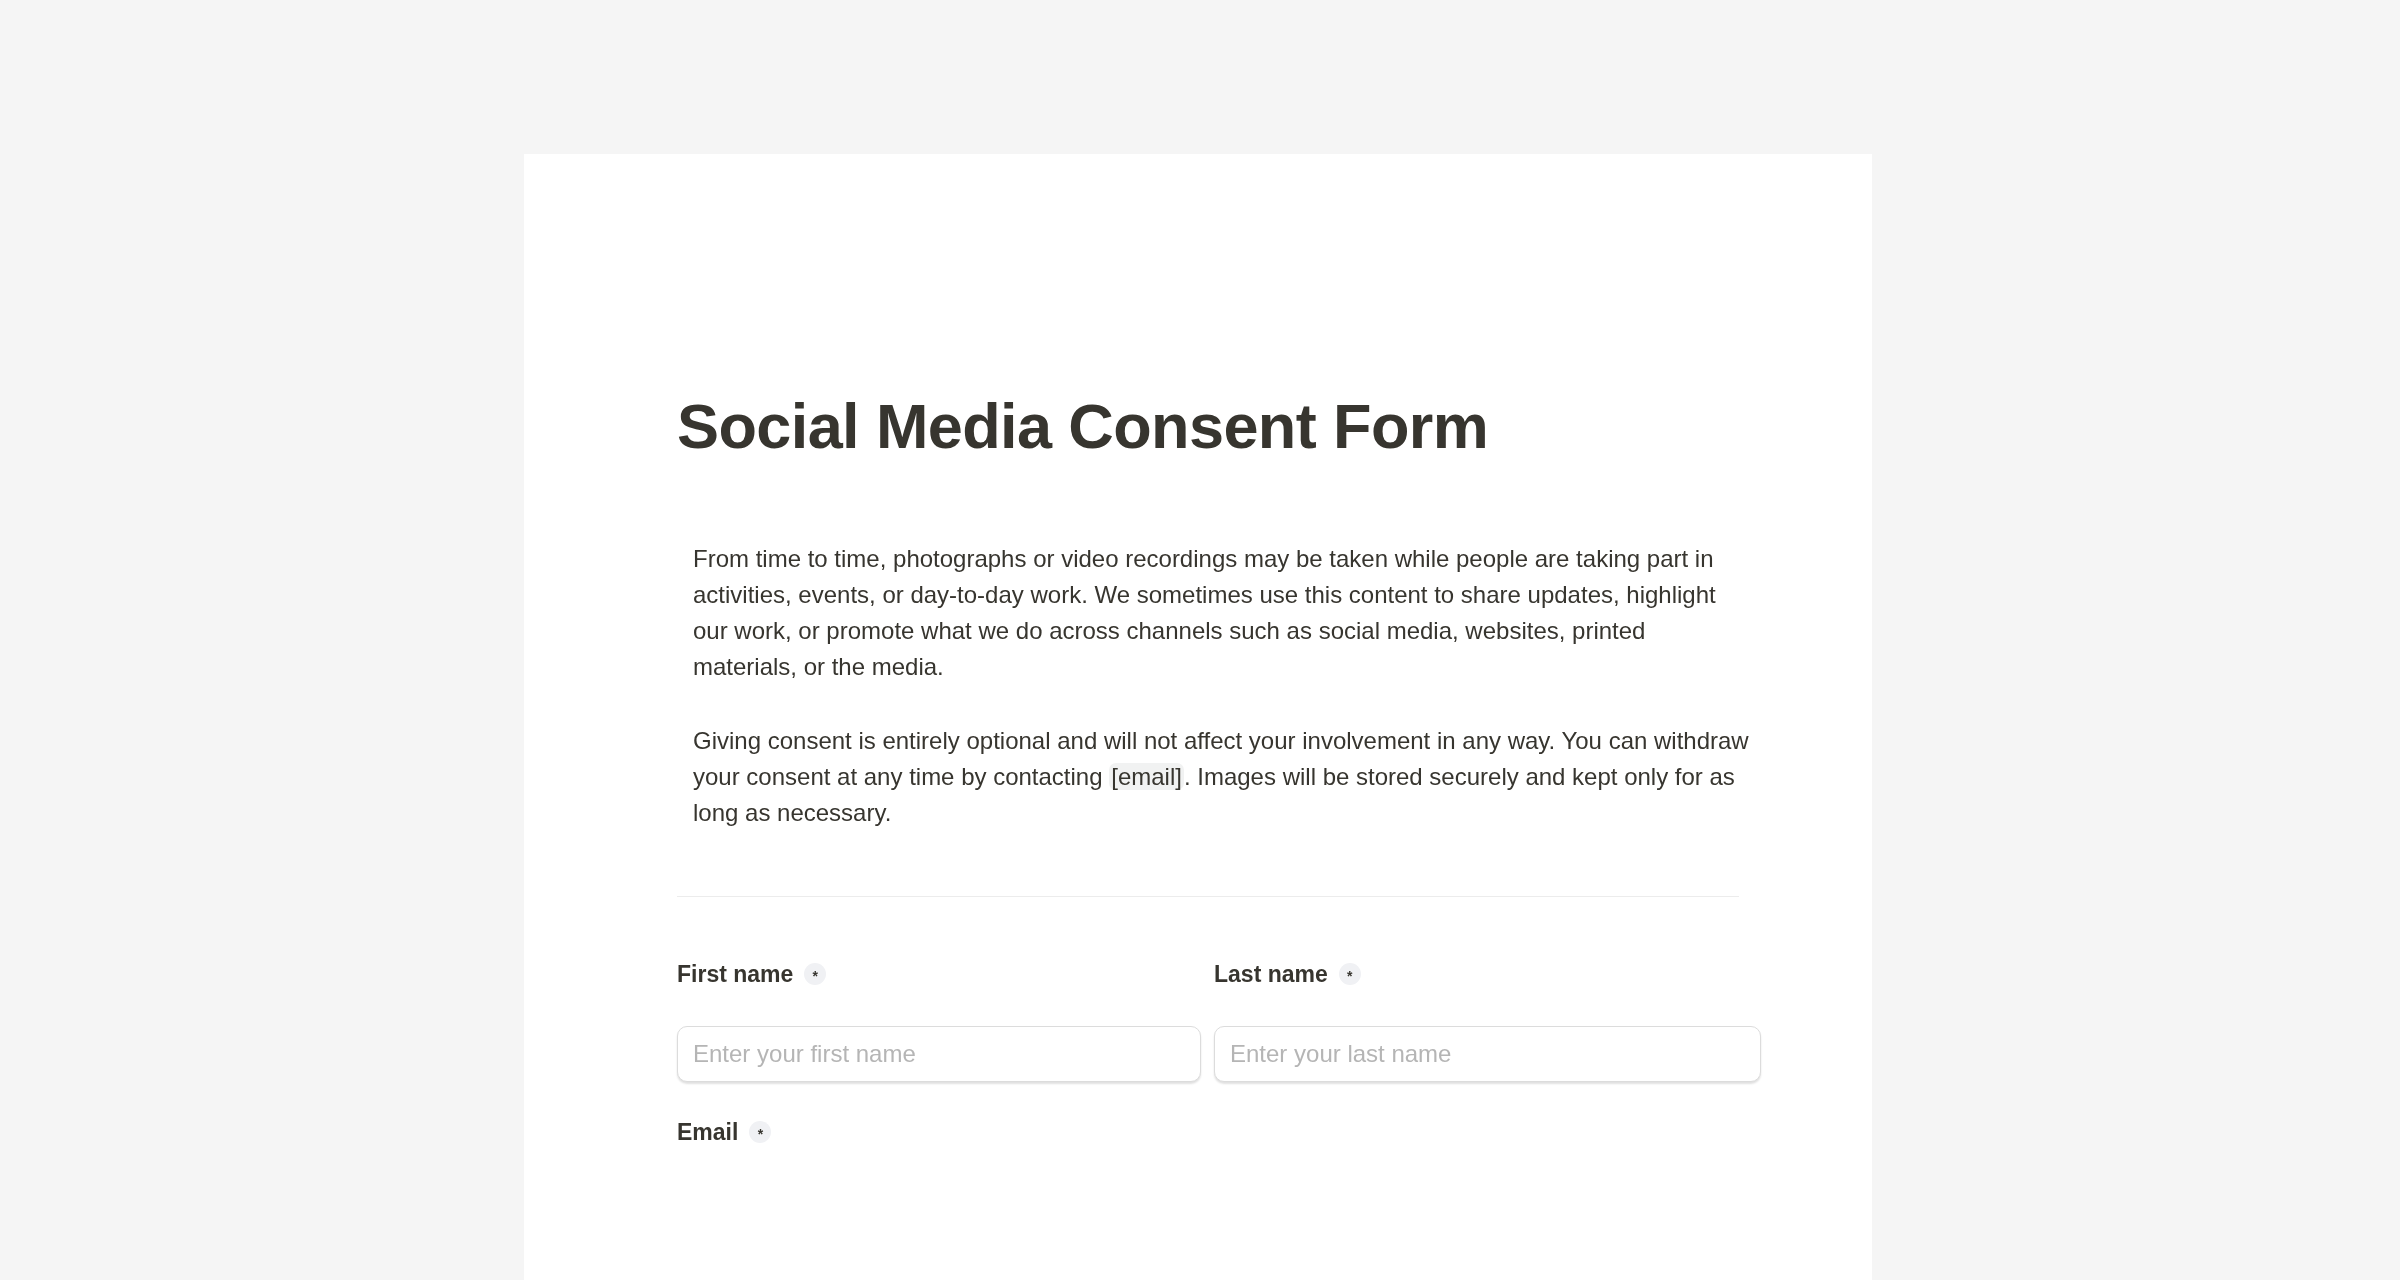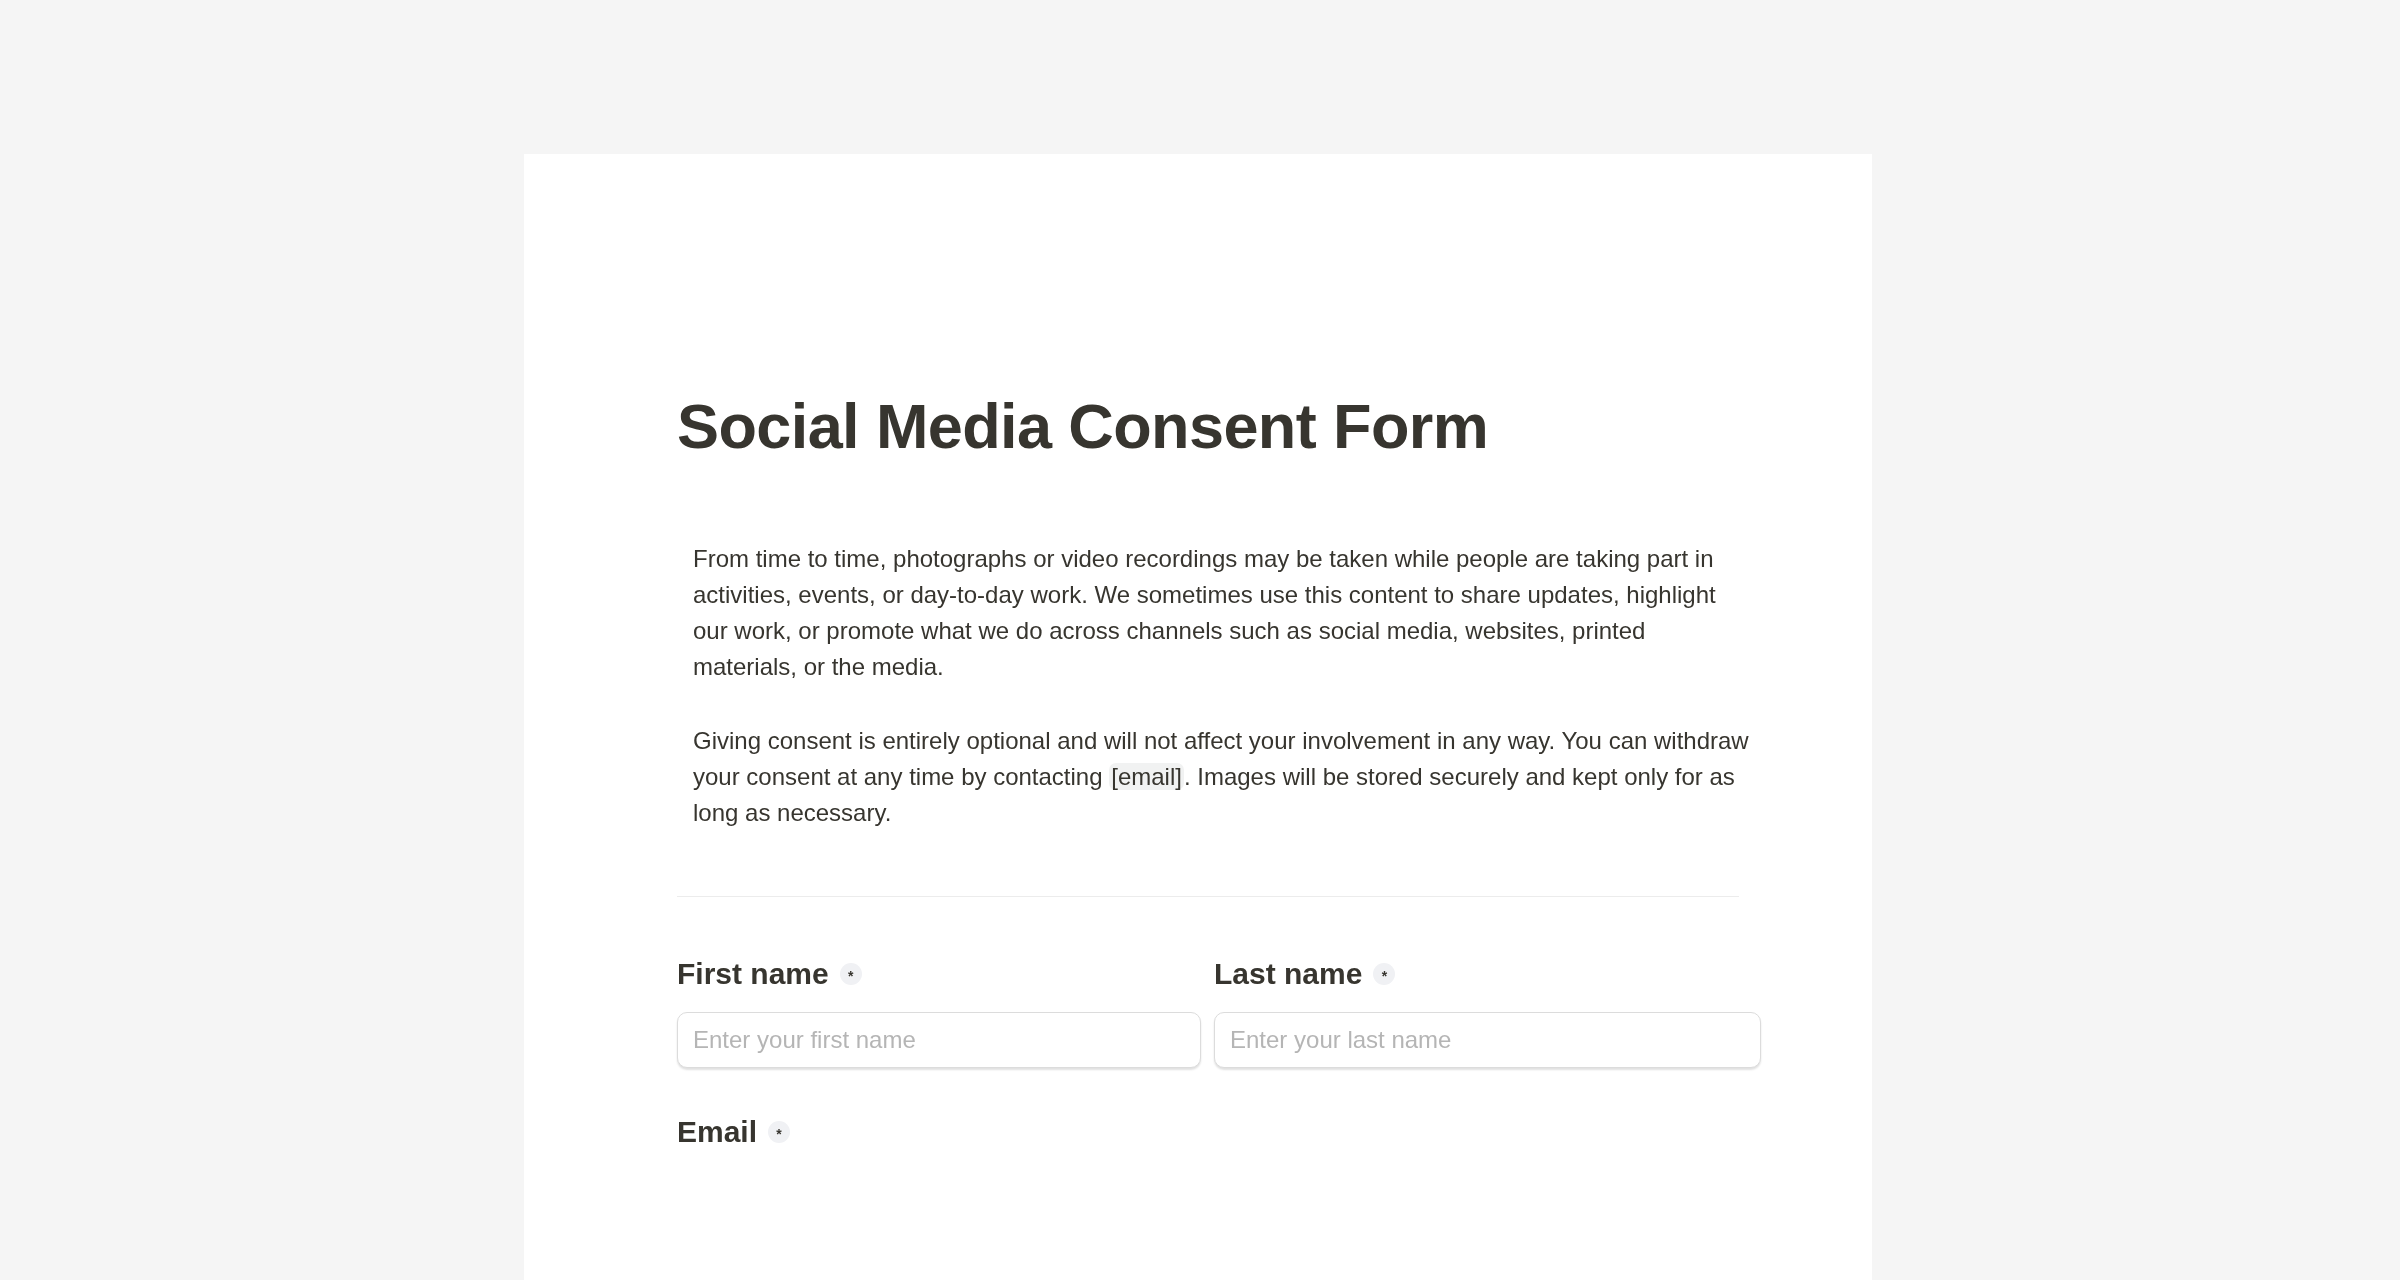--- a/index.html
+++ b/index.html
@@ -71,21 +71,21 @@
     }
     .field {
       position: absolute;
     }
     .field-label-row {
       display: flex;
       align-items: center;
       height: 40px;
     }
     .field-label {
-      font-size: 30px;
+      font-size: 23px;
       font-weight: 700;
       color: #37352f;
       white-space: nowrap;
     }
     .req-badge {
       display: inline-flex;
       align-items: center;
       justify-content: center;
       width: 22px;
       height: 22px;
@@ -96,21 +96,21 @@
       font-weight: 700;
       color: #37352f;
       line-height: 1;
       padding-top: 4px;
       box-sizing: border-box;
     }
     .text-input {
       display: block;
       box-sizing: border-box;
       height: 56px;
-      margin-top: 18px;
+      margin-top: 32px;
       border: 1.5px solid #dcdcdc;
       border-radius: 10px;
       background: #ffffff;
       box-shadow: 0 2px 2px rgba(0,0,0,0.12);
       padding: 0 15px;
       font-size: 24px;
       font-family: "Liberation Sans", sans-serif;
       color: #37352f;
       outline: none;
     }

